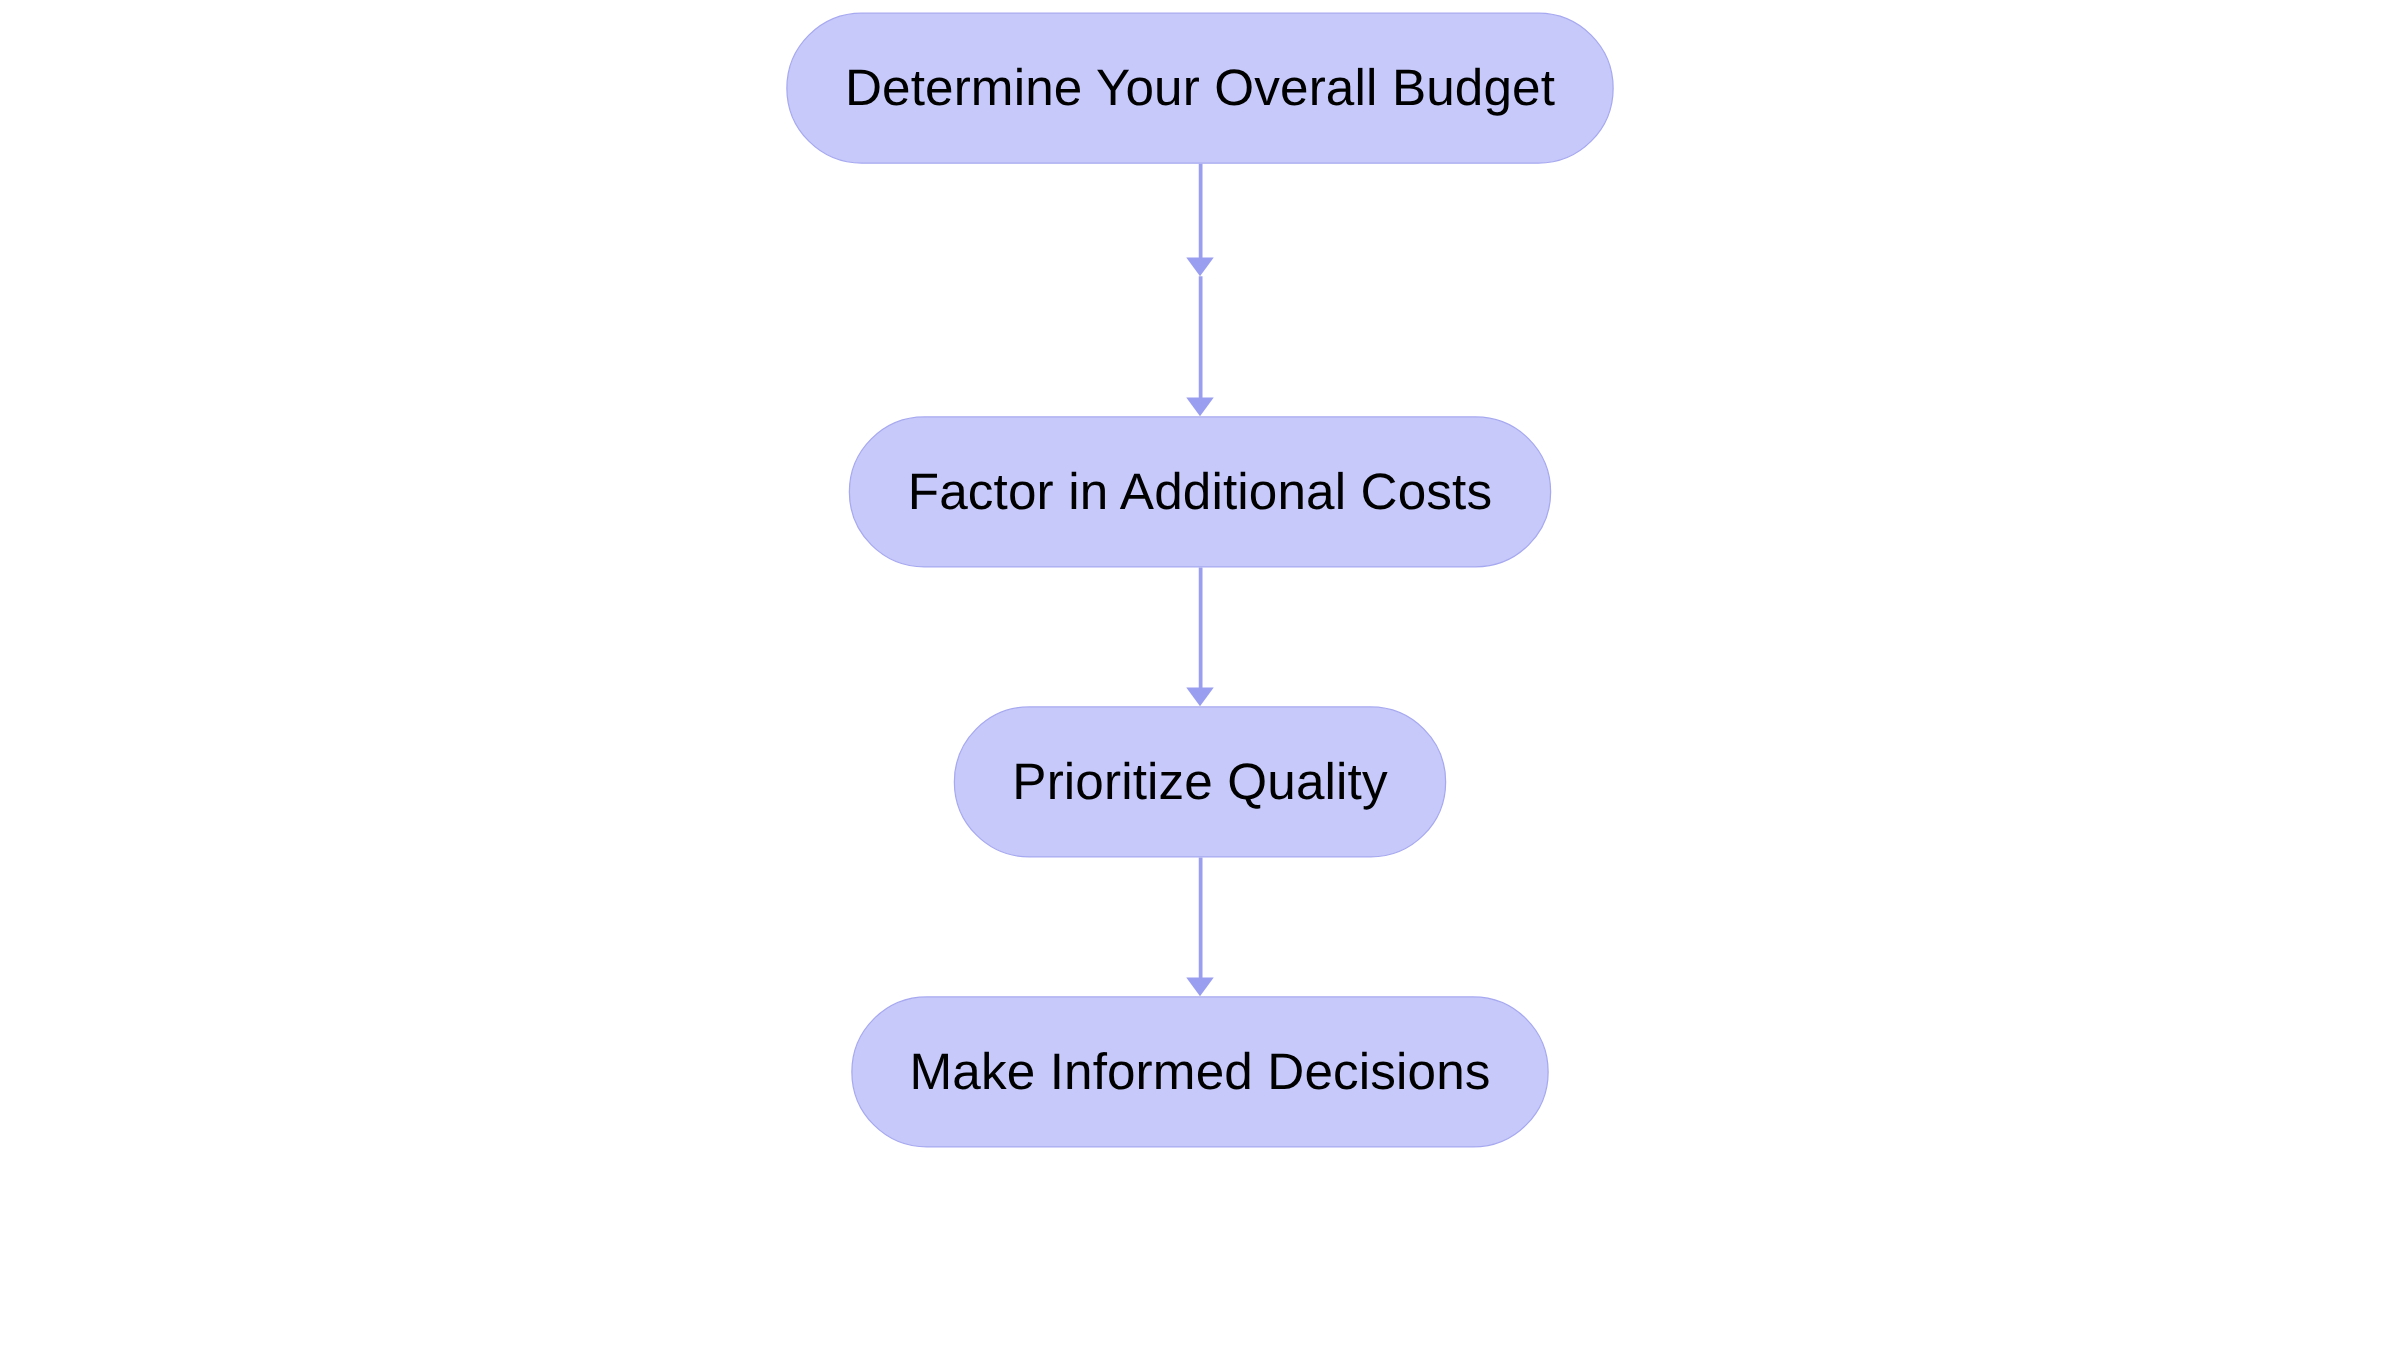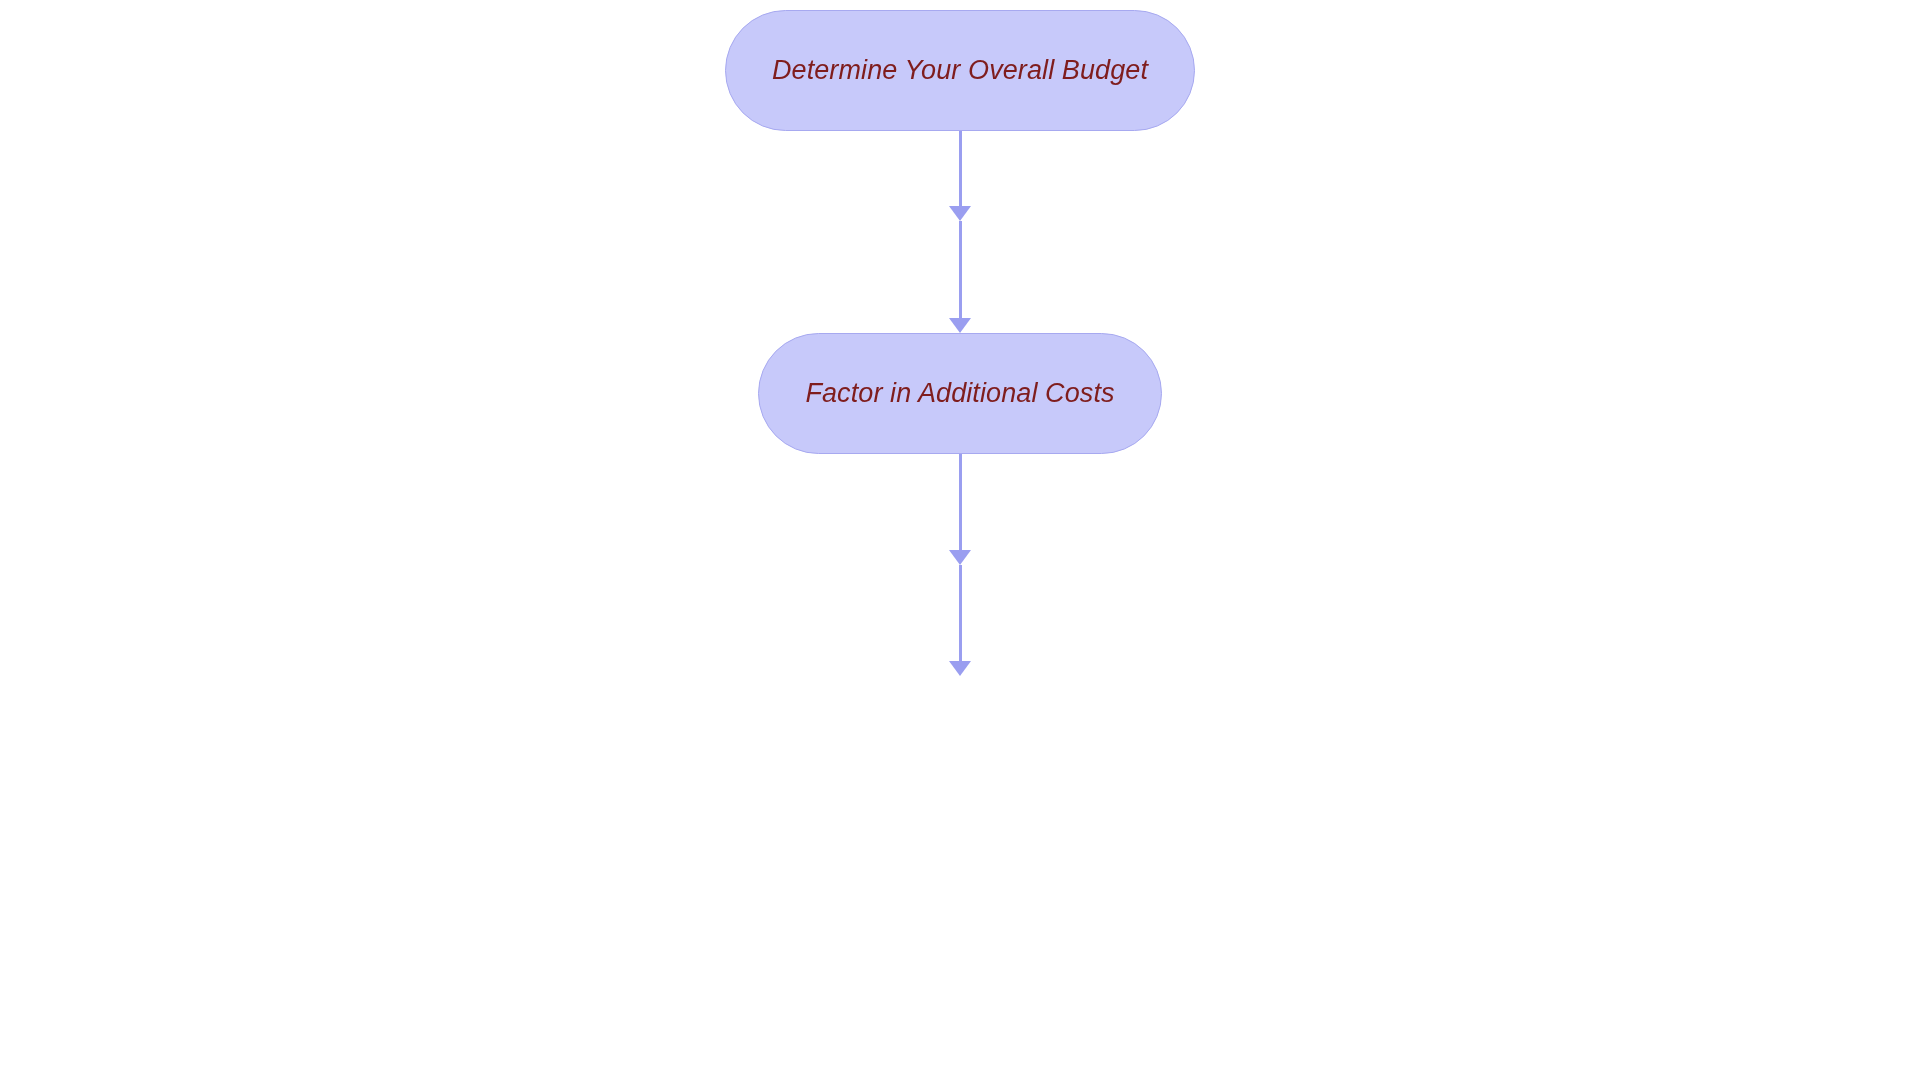--- a/index.html
+++ b/index.html
@@ -41,26 +41,25 @@
     border-radius: 61px;
     background: #c7c9fa;
     border: 1.6px solid #a7a9f0;
     display: flex;
     align-items: center;
     justify-content: center;
     padding: 0 46px;
     flex: none;
   }
   .flow-node-label {
-    color: #7f1d1d;
-    font-size: 27px;
+    color: #000000;
+    font-size: 41px;
     line-height: 1;
     letter-spacing: 0.1px;
     white-space: nowrap;
-    font-style: italic;
   }
 
   
   .flow-connector {
     position: relative;
     width: 30px;
     flex: none;
     display: flex;
     flex-direction: column;
     align-items: center;
@@ -113,21 +112,27 @@
 
     <div class="flow-node">
       <span class="flow-node-label">Factor in Additional Costs</span>
     </div>
 
     <div class="flow-connector gap-3">
       <div class="connector-line"></div>
       <div class="connector-arrowhead"></div>
     </div>
 
+    <div class="flow-node">
+      <span class="flow-node-label">Prioritize Quality</span>
+    </div>
 
     <div class="flow-connector gap-4">
       <div class="connector-line"></div>
       <div class="connector-arrowhead"></div>
     </div>
 
+    <div class="flow-node">
+      <span class="flow-node-label">Make Informed Decisions</span>
+    </div>
 
   </div>
 </div>
 
 </body></html>

